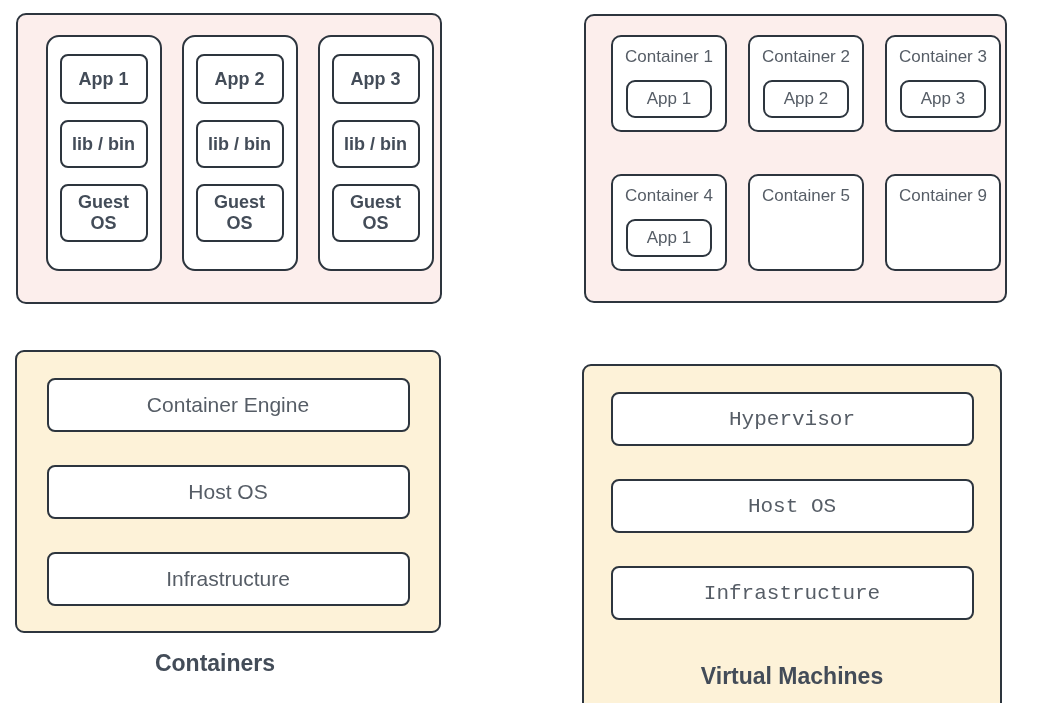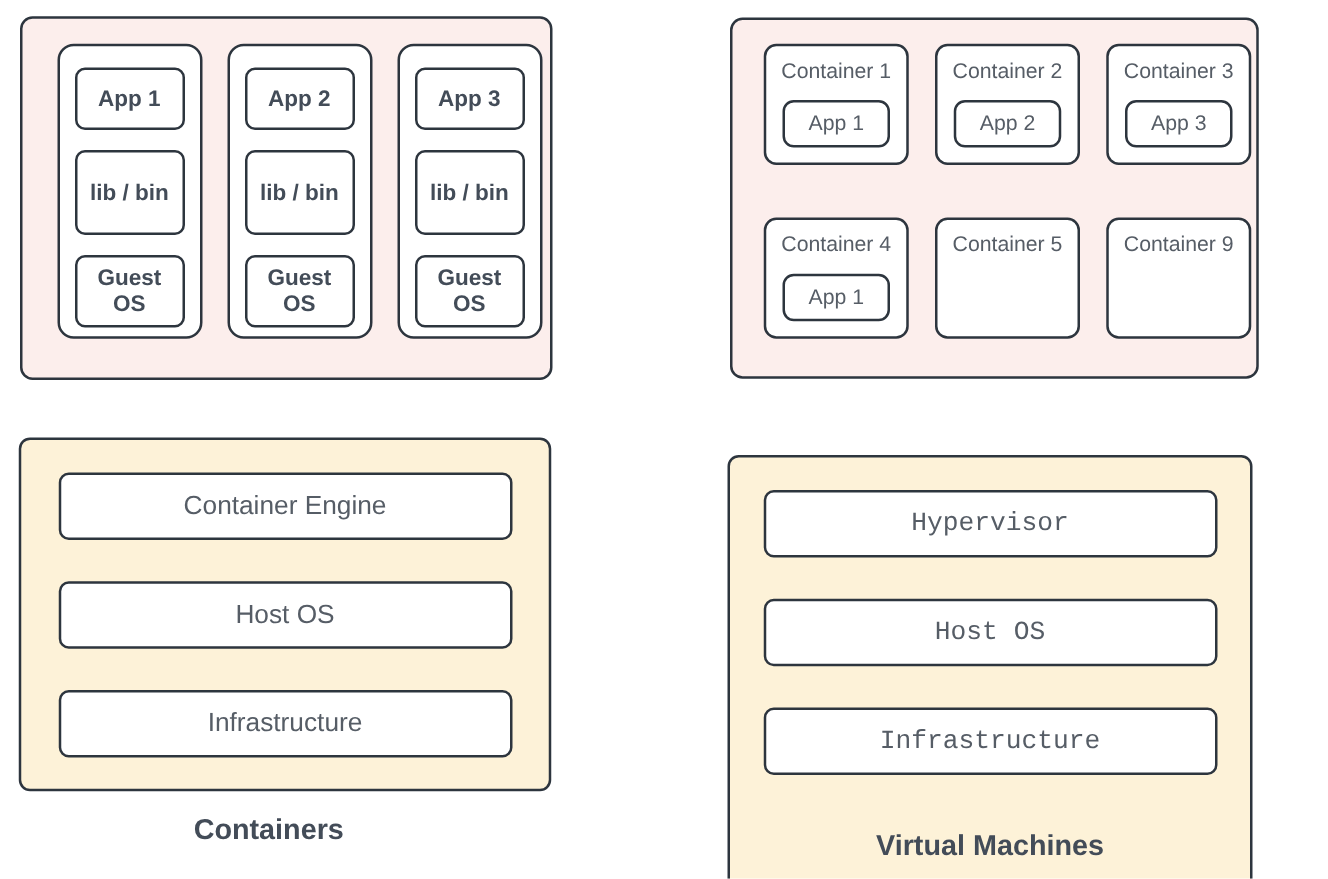--- a/index.html
+++ b/index.html
@@ -43,21 +43,21 @@
     background: #ffffff;
     border: 2px solid var(--stroke);
     border-radius: 8px;
     display: flex; align-items: center; justify-content: center;
     text-align: center;
     font-weight: bold; font-size: 18px;
     color: var(--bold-text);
     line-height: 1.15;
   }
   .cell.app { height: 50px; }
-  .cell.lib { height: 68px; }
+  .cell.lib { height: 48px; }
   .cell.os  { height: 58px; padding: 0 13px; }
 
   
   #right-top {
     left: 584px; top: 14px; width: 423px; height: 289px;
     display: flex; flex-wrap: wrap; justify-content: center; align-content: flex-start;
     gap: 42px 21px;
     padding-top: 19px;
   }
   .container-box {

